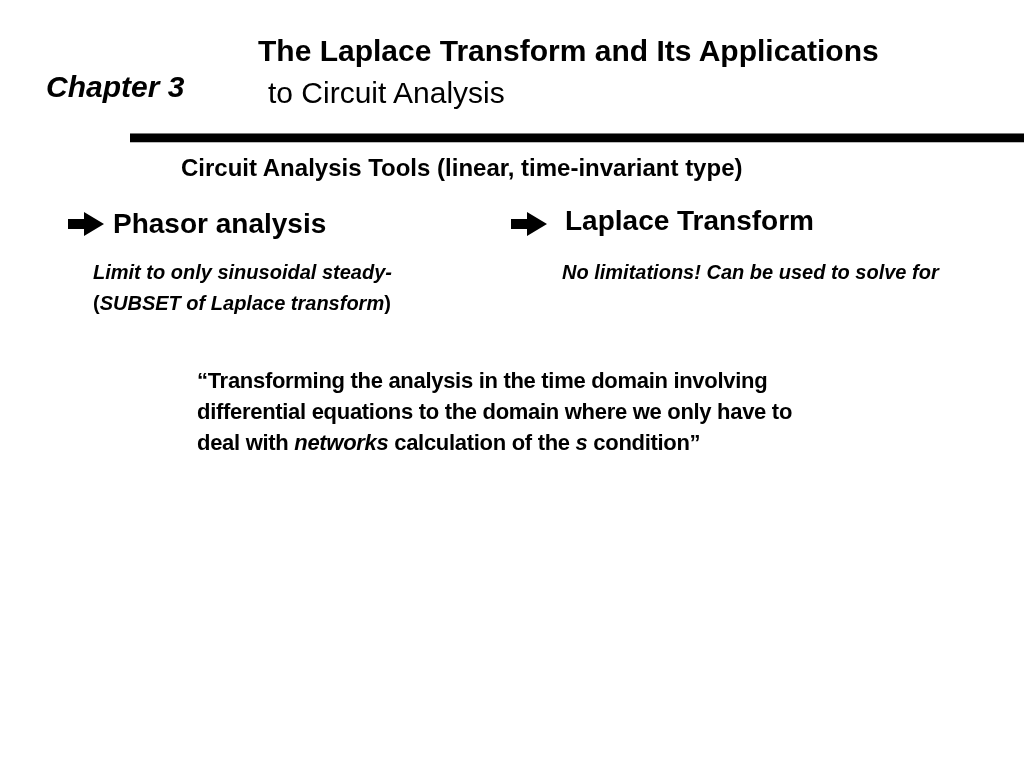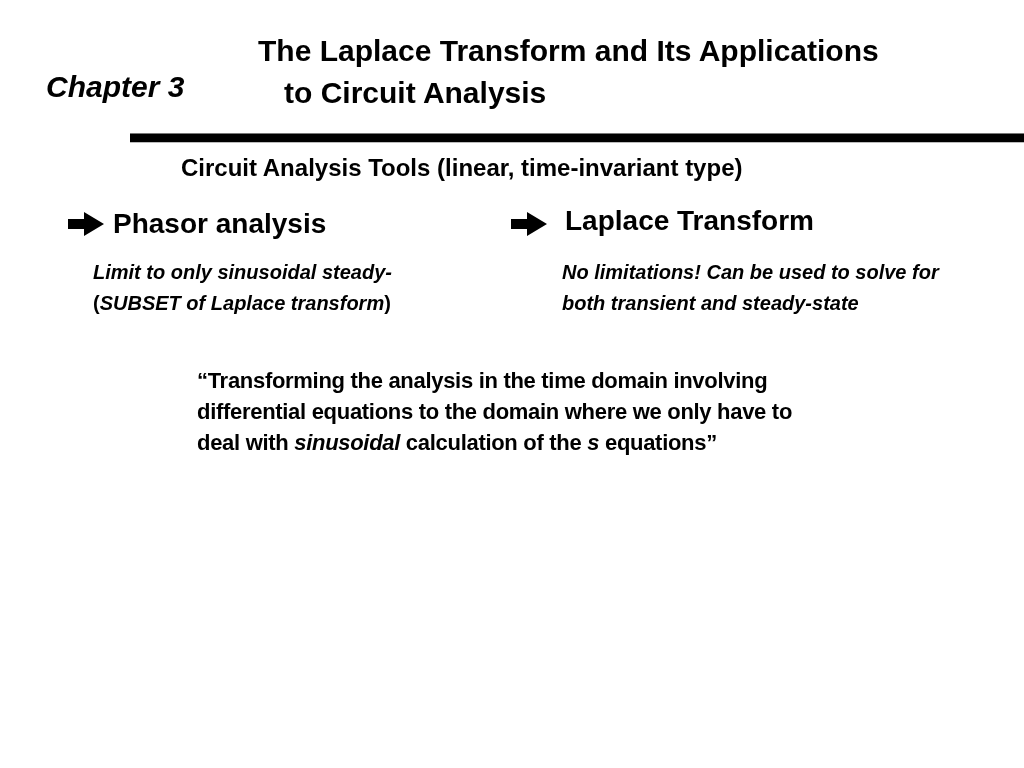--- a/index.html
+++ b/index.html
@@ -19,21 +19,21 @@
     .chapter-label {
       left: 46px; top: 34px;
       font-size: 30px; font-weight: bold; font-style: italic; margin-top: 36px;
     }
     .title-line1 {
       left: 258px; top: 34px;
       font-size: 30px; font-weight: bold;
     }
     .title-line2 {
       left: 268px; top: 76px;
-      font-size: 30px; font-weight: bold; margin-left: 16px;
+      font-size: 30px; font-weight: normal;
     }
     .rule {
       position: absolute;
       left: 130px; top: 133px;
       width: 894px; height: 10px;
       background: #000000;
       border-top: 1px solid #777;
       border-bottom: 1px solid #bbb;
       box-sizing: border-box;
     }
@@ -84,20 +84,19 @@
   <div><span class="upright">(</span><span>SUBSET of Laplace transform</span><span class="upright">)</span></div>
 </div>
 
 <svg class="arrow" style="left:511px; top:211px;" viewBox="0 0 36 26">
   <polygon points="0,8 16,8 16,1 36,13 16,25 16,18 0,18" fill="#000"></polygon>
 </svg>
 <div class="abs heading" style="left:565px; top:205px;">Laplace Transform</div>
 
 <div class="abs desc" style="left:522px; top:257px;">
   <div>No limitations! Can be used to solve for</div>
-  <div>both transient and steady-state</div>
 </div>
 
 <div class="abs quote">
   <div>“Transforming the analysis in the time domain involving</div>
   <div>differential equations to the domain where we only have to</div>
-  <div><span>deal with </span><i>sinusoidal</i><span> calculation of the </span><i>s</i><span> equations”</span></div>
+  <div><span>deal with </span><i>networks</i><span> calculation of the </span><i>s</i><span> condition”</span></div>
 </div>
 
 </body></html>

